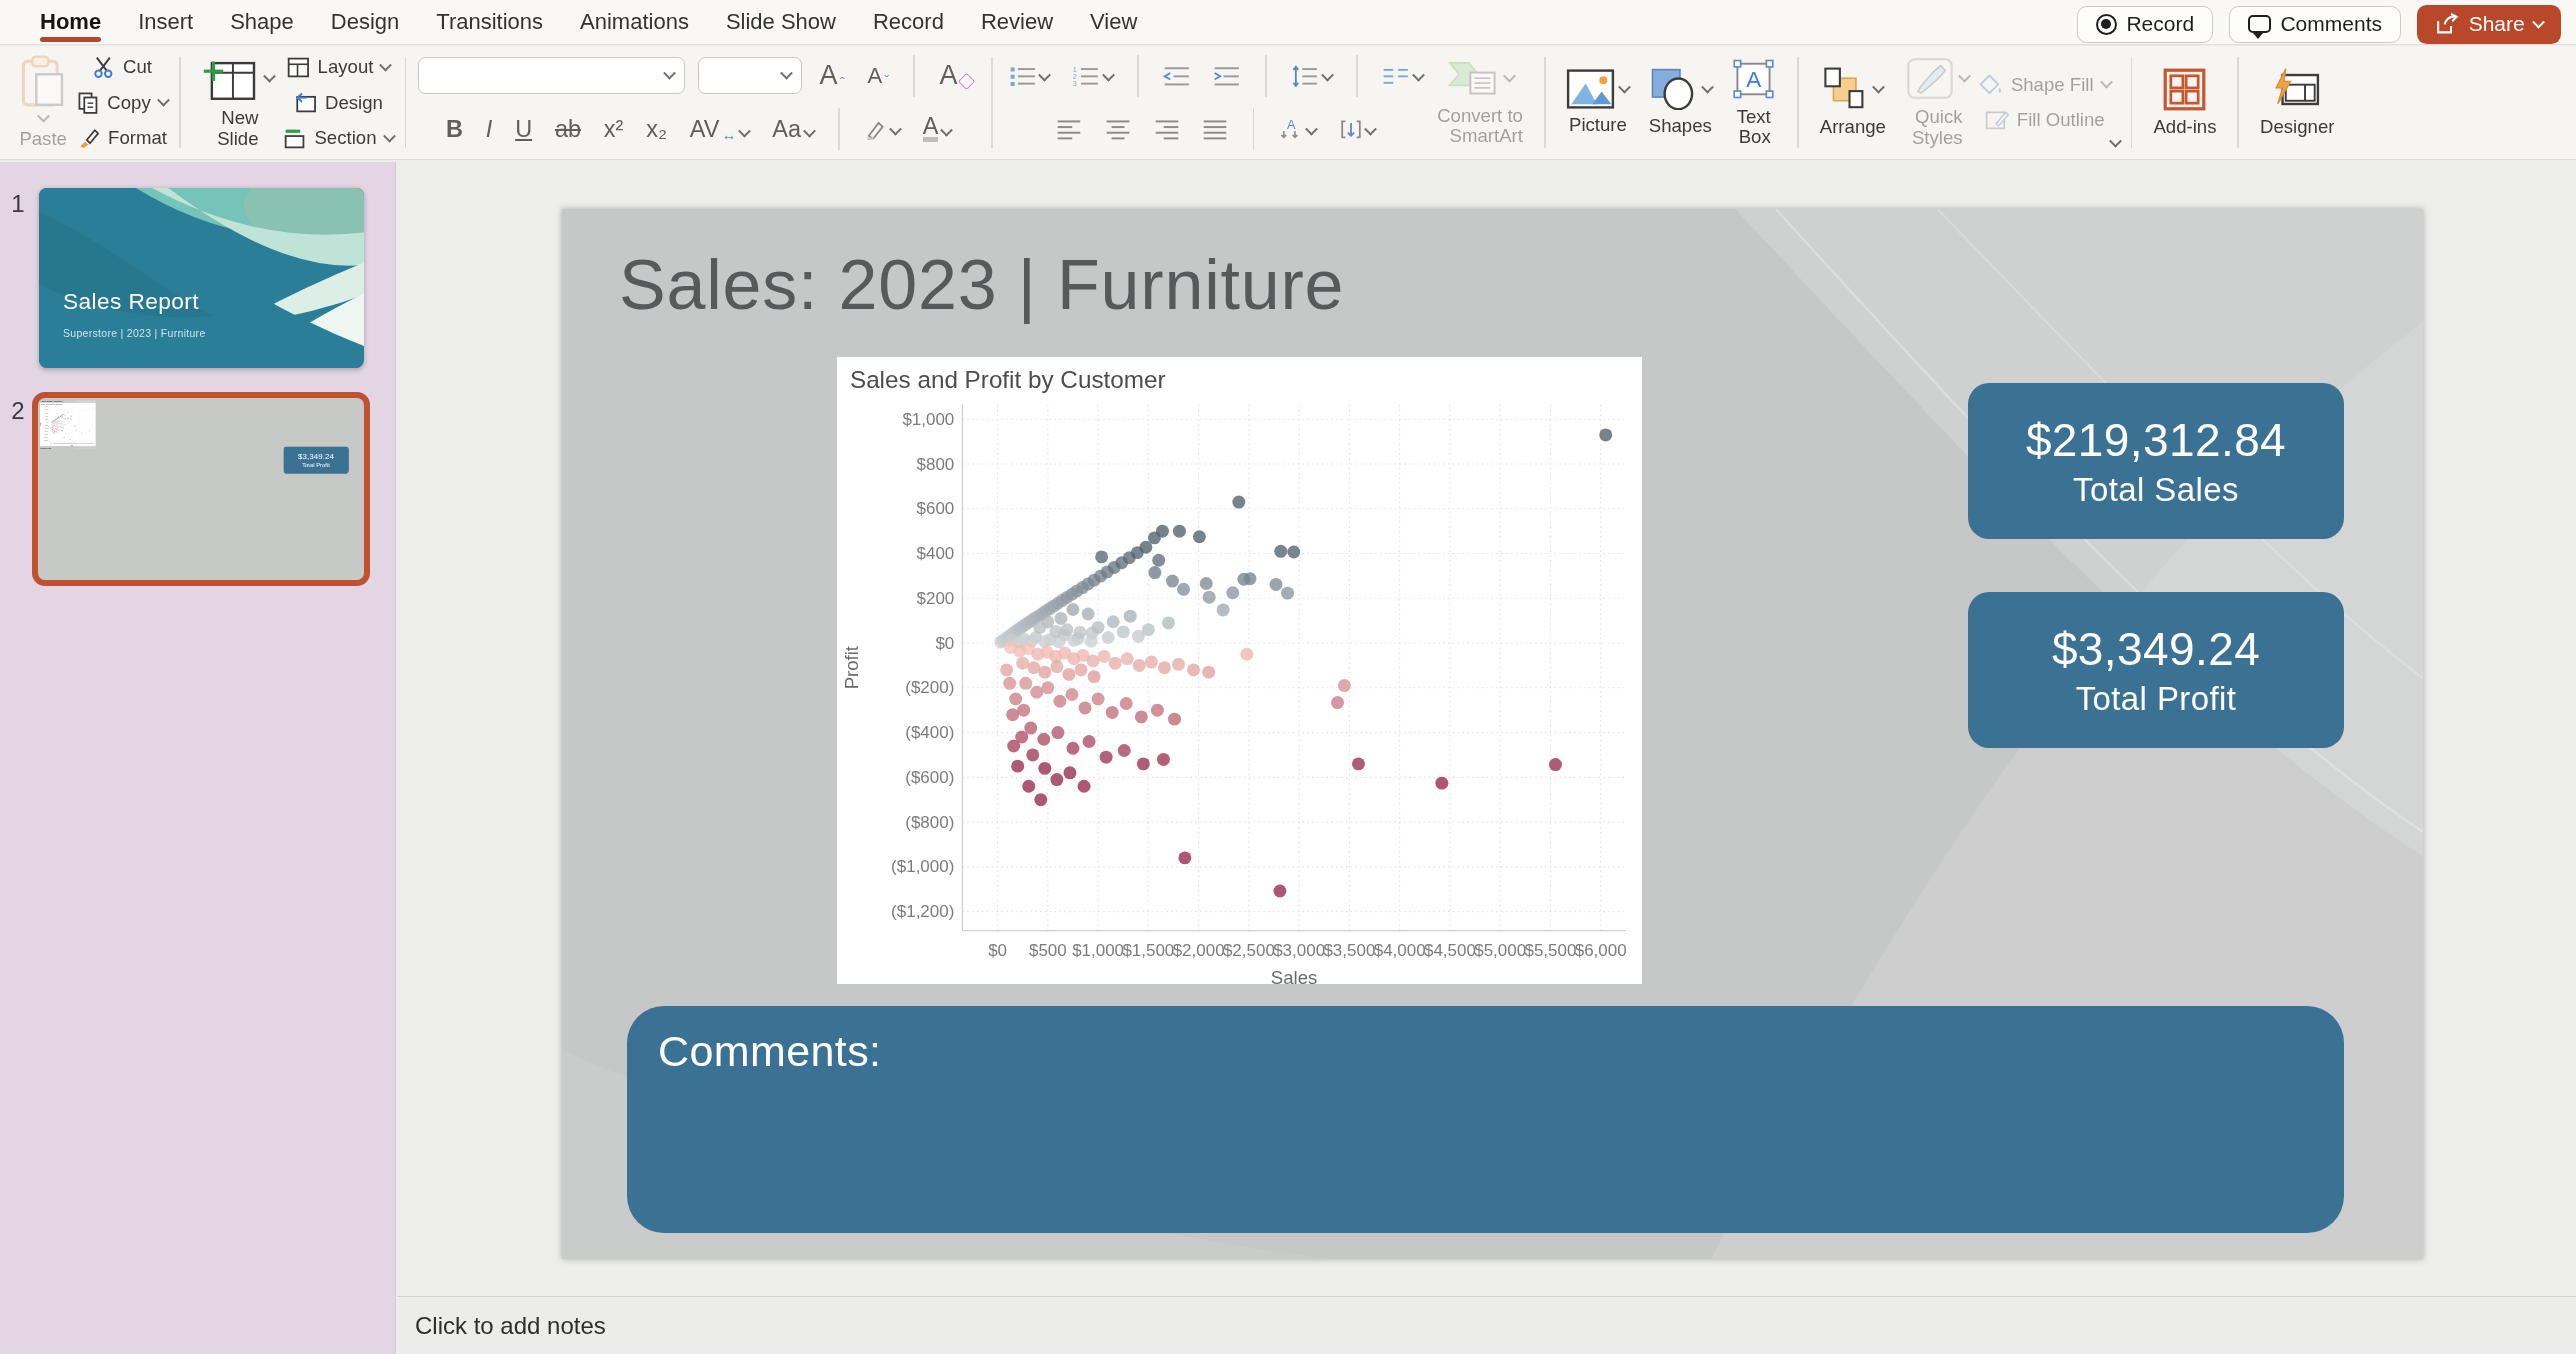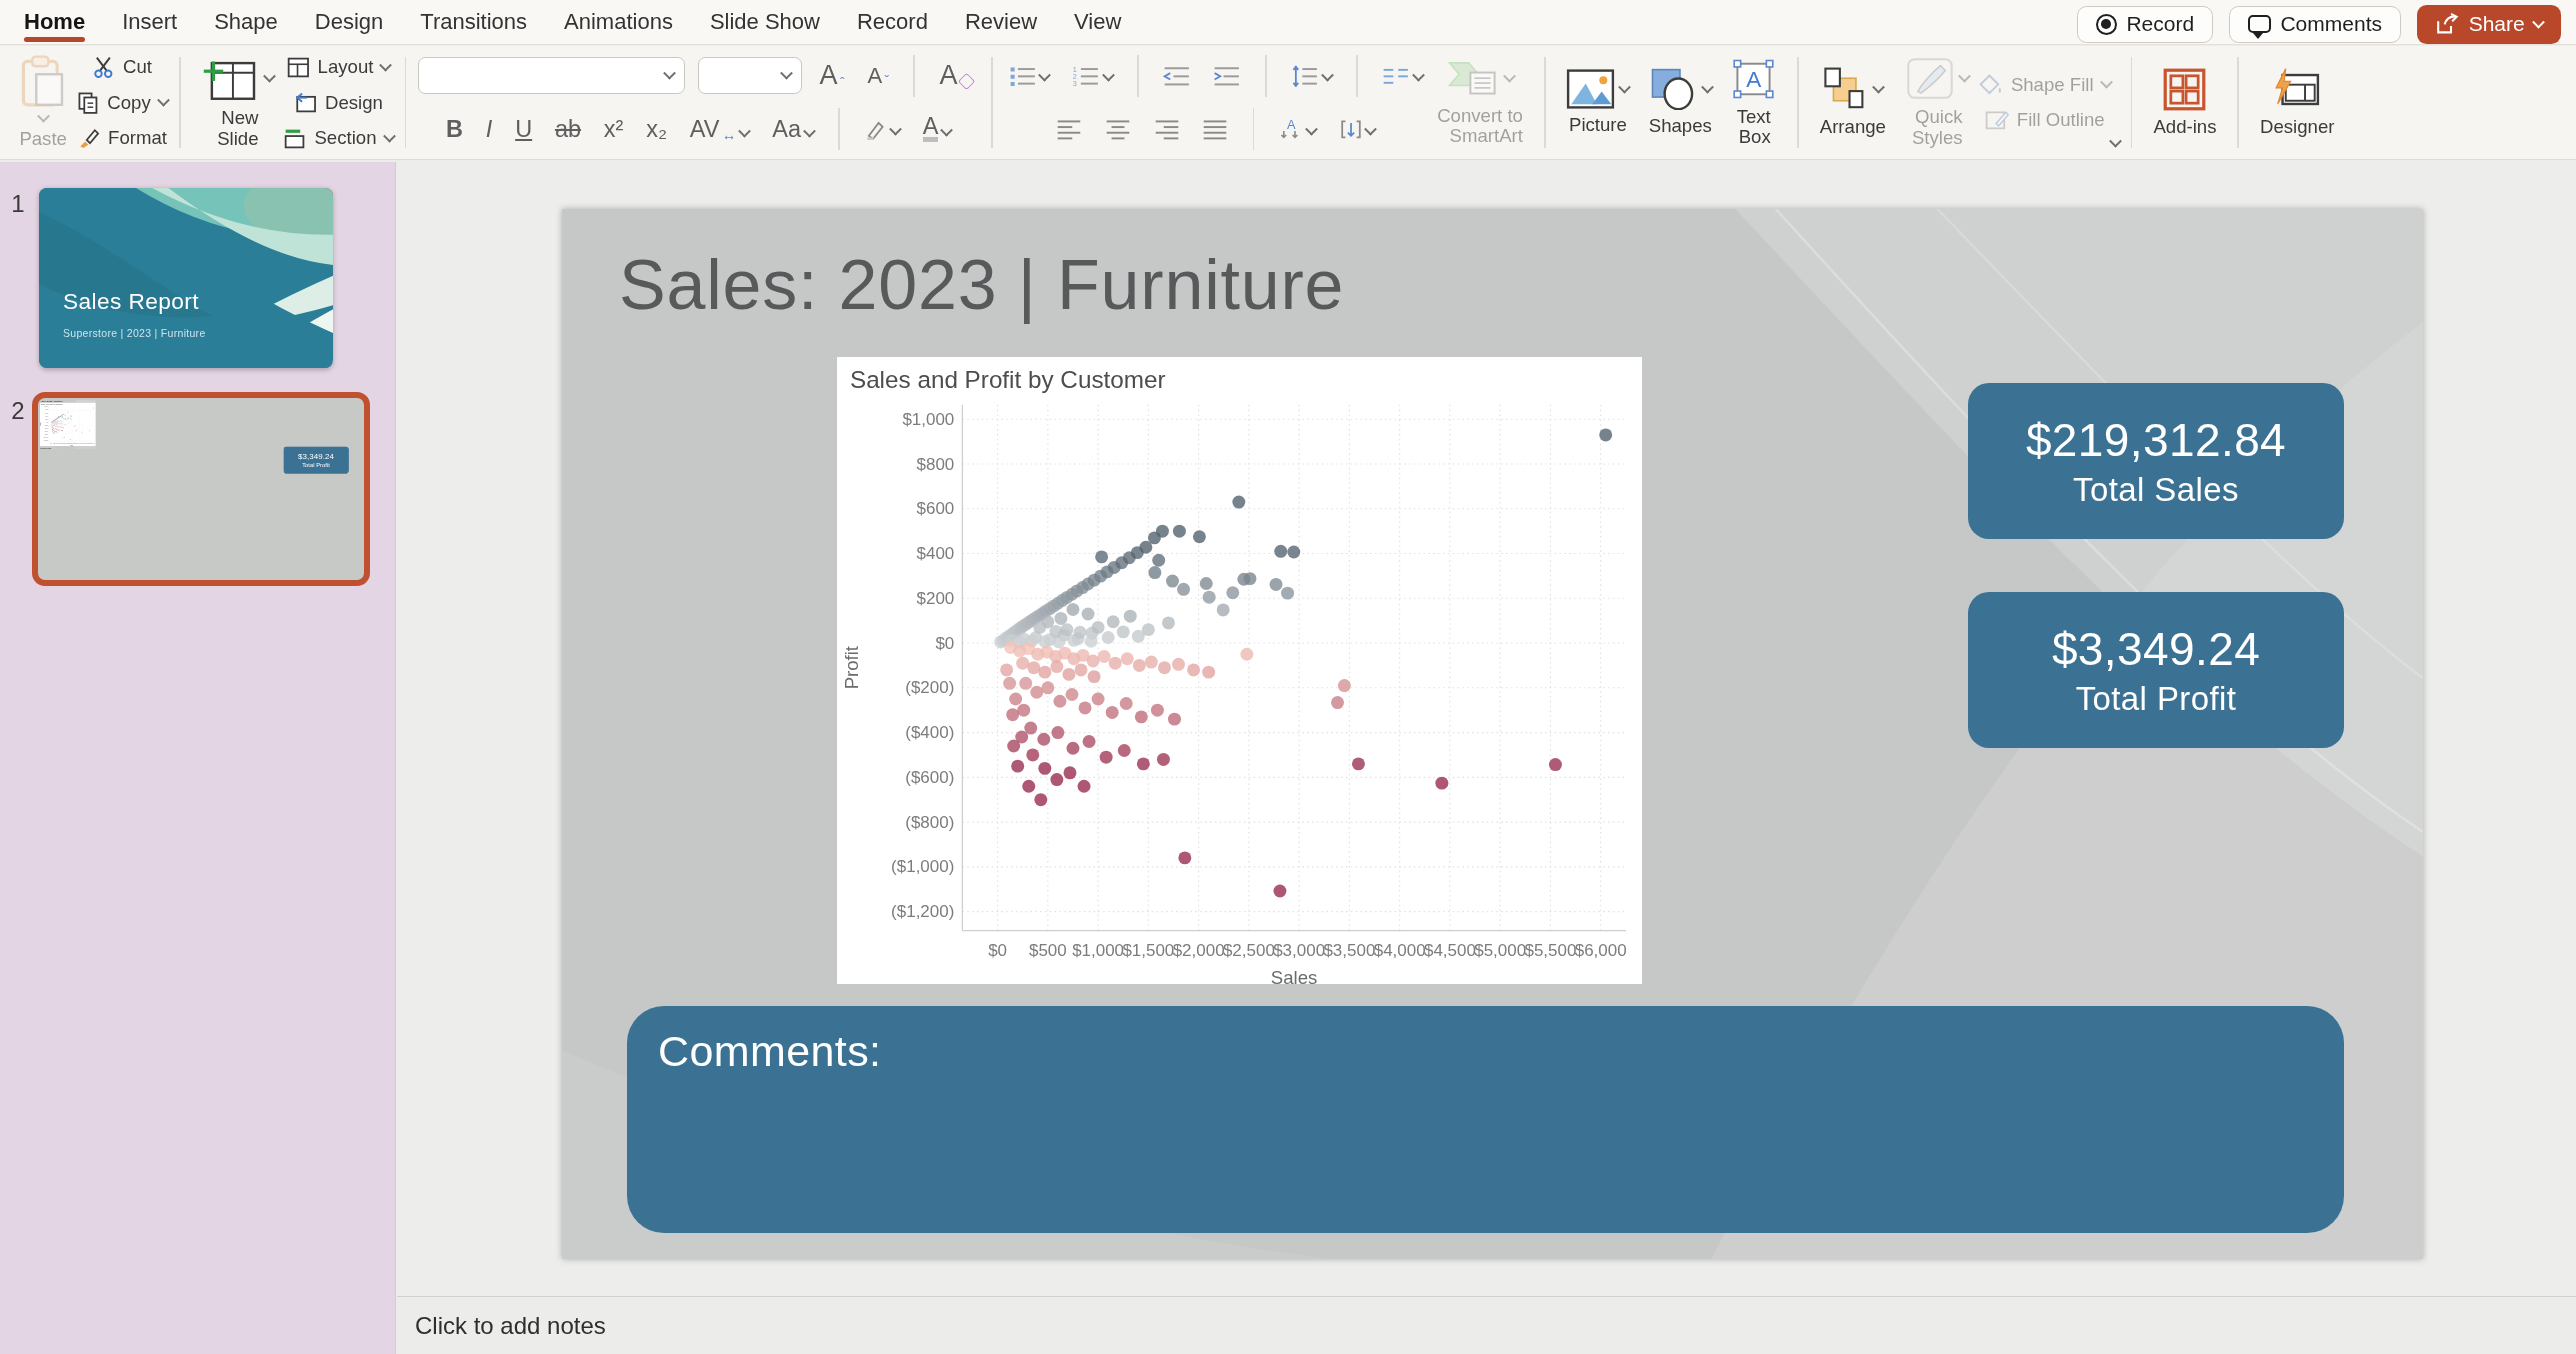--- a/index.html
+++ b/index.html
@@ -1,21 +1,21 @@
 <!DOCTYPE html>
 <html style="font-size:13px"><head>
 <meta charset="utf-8">
 <style>
   *{margin:0;padding:0;box-sizing:border-box;}
   html,body{width:2576px;height:1354px;font-family:"Liberation Sans",sans-serif;background:#ececea;overflow:hidden;}
   #app{position:relative;width:2576px;height:1354px;}
 
   
   #tabbar{position:absolute;left:0;top:0;width:2576px;height:45px;background:#f9f8f5;border-bottom:0.8px solid #e3e0dc;display:flex;align-items:center;}
-  #tabbar-tabs{display:flex;align-items:center;gap:37px;padding-left:24px;height:100%;}
+  #tabbar-tabs{display:flex;align-items:center;gap:37px;padding-left:32px;height:100%;margin-left:8px;}
   .tab{font-size:22px;color:#333;cursor:default;position:relative;height:100%;display:flex;align-items:center;}
   .tab.active{font-weight:bold;color:#151515;}
   .tab.active::after{content:"";position:absolute;left:0;right:0;bottom:1.6px;height:5.7px;border-radius:3.2px;background:#b5472a;}
   #tab-actions{position:absolute;right:14.6px;top:4.9px;display:flex;gap:16px;align-items:center;}
   .pillbtn{height:37px;border:1.6px solid #cdcac6;border-radius:9.7px;background:#fdfdfc;display:flex;align-items:center;gap:9.7px;padding:0 18px;font-size:21px;color:#1f1f1f;}
   .sharebtn{height:39px;border-radius:9.7px;background:#b9472a;color:#fff;display:flex;align-items:center;gap:9.7px;padding:0 18px;font-size:21px;}
   .rec-icon{width:21px;height:21px;border:2.4px solid #1f1f1f;border-radius:50%;position:relative;}
   .rec-icon::after{content:"";position:absolute;left:3.2px;top:3.2px;width:9.7px;height:9.7px;border-radius:50%;background:#1f1f1f;}
   .bubble-icon{width:22.7px;height:18px;border:2.4px solid #1f1f1f;border-radius:4.9px;position:relative;}
   .bubble-icon::after{content:"";position:absolute;left:3.2px;bottom:-7.3px;width:0;height:0;border-left:5.7px solid transparent;border-right:5.7px solid transparent;border-top:6.5px solid #1f1f1f;}
@@ -36,21 +36,21 @@
   .fr1,.fr2{display:flex;align-items:center;gap:13px;}
   .combo{height:37px;border:1.6px solid #c9c6c1;border-radius:7.3px;background:#fff;position:relative;}
   .combo .chev{position:absolute;right:9.7px;top:13px;}
   .glyphbtn{font-size:23.5px;color:#5f5f5f;display:flex;align-items:flex-end;gap:2.4px;padding:0 4.9px;}
   .minidiv{width:1.6px;height:42px;background:#ddd9d4;margin:0 6.5px;}
   .collapse-chev{align-self:flex-end;margin-bottom:8px;}
 
   
   #thumbpanel{position:absolute;left:0;top:162px;width:396px;height:1193px;background:#e3d5e4;border-right:1.6px solid #cfcfcf;}
   .thumb-num{position:absolute;font-size:24px;color:#3a3a3a;}
-  #thumb1{position:absolute;left:39px;top:26px;width:294px;height:180px;border-radius:8px;overflow:hidden;box-shadow:0 1.6px 4.9px rgba(0,0,0,.25);text-align:center;}
+  #thumb1{position:absolute;left:39px;top:26px;width:325px;height:180px;border-radius:8px;overflow:hidden;box-shadow:0 1.6px 4.9px rgba(0,0,0,.25);text-align:center;}
   #thumb2{position:absolute;left:32px;top:230px;width:338px;height:194px;border:6.5px solid #bf5130;border-radius:13px;background:#c7c9c7;overflow:hidden;}
   #thumb2-inner{position:absolute;left:1.6px;top:1.6px;width:322px;height:181px;overflow:hidden;border-radius:4.9px;}
   #thumb1 .t1-title{position:absolute;left:24px;top:100px;font-size:22.7px;color:#fff;letter-spacing:0.4px;font-weight:400;}
   #thumb1 .t1-sub{position:absolute;left:24px;top:139px;font-size:10.5px;color:#cfe4ea;letter-spacing:0.3px;}
 
   #canvas{position:absolute;left:397px;top:162px;width:2179px;height:1133px;background:#ededeb;}
   #slide{position:absolute;left:562px;top:209px;width:1861px;height:1050px;background:#c6c8c7;box-shadow:0 0 6.5px rgba(0,0,0,.28);overflow:hidden;}
   .slide-waves{position:absolute;left:0;top:0;width:100%;height:100%;pointer-events:none;}
   #slide-title{position:absolute;left:57px;top:36px;font-size:70px;font-weight:300;color:#58595b;letter-spacing:0.8px;}
   #chartbox{position:absolute;left:275px;top:148px;width:805px;height:627px;background:#ffffff;}

